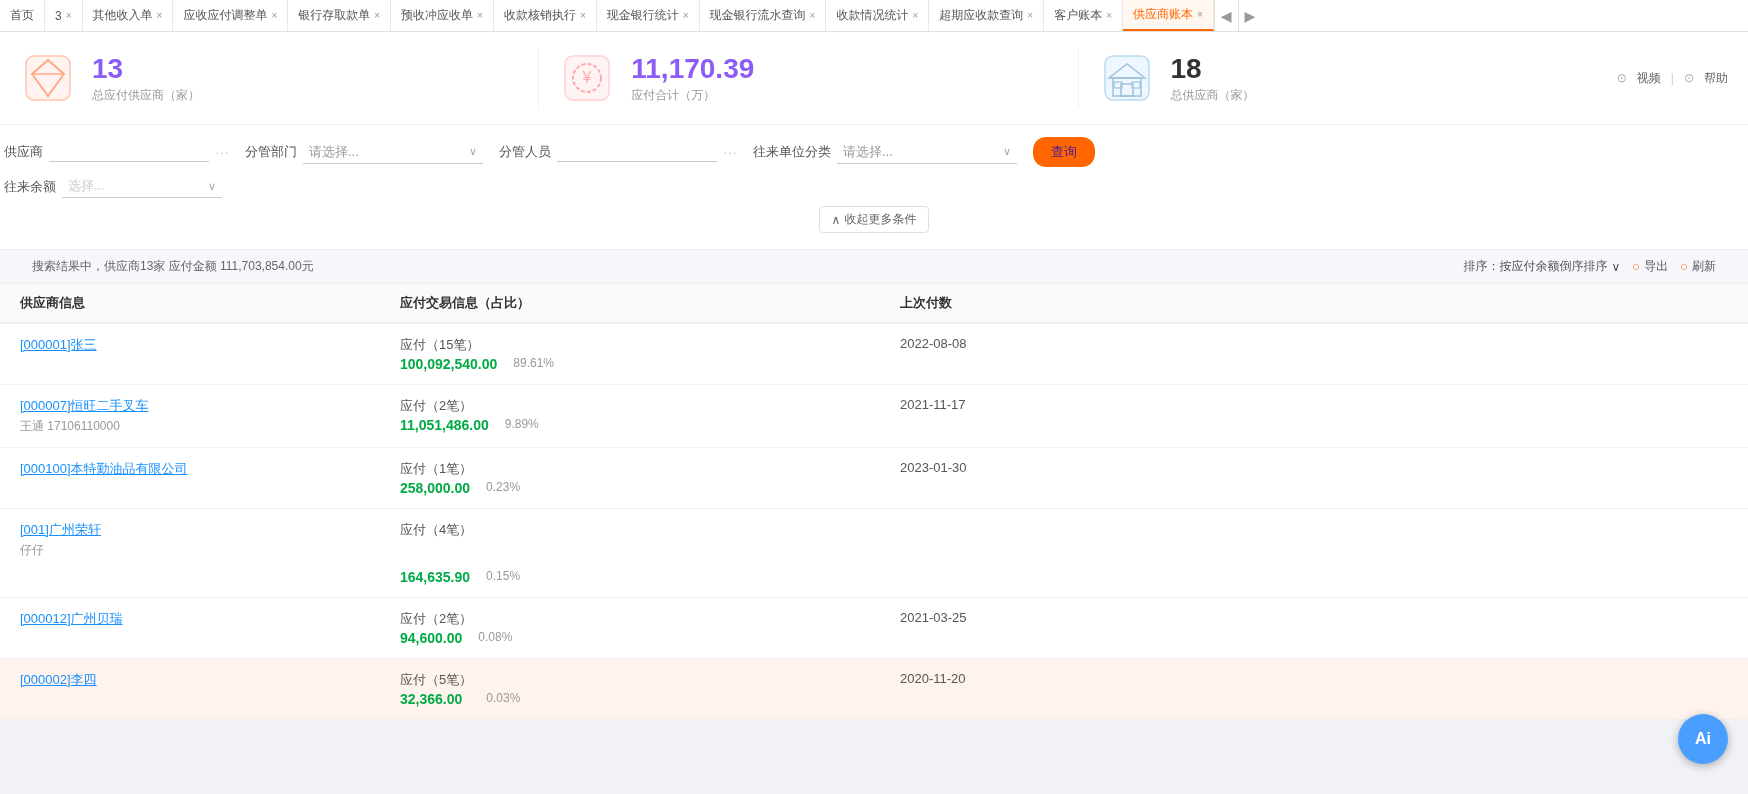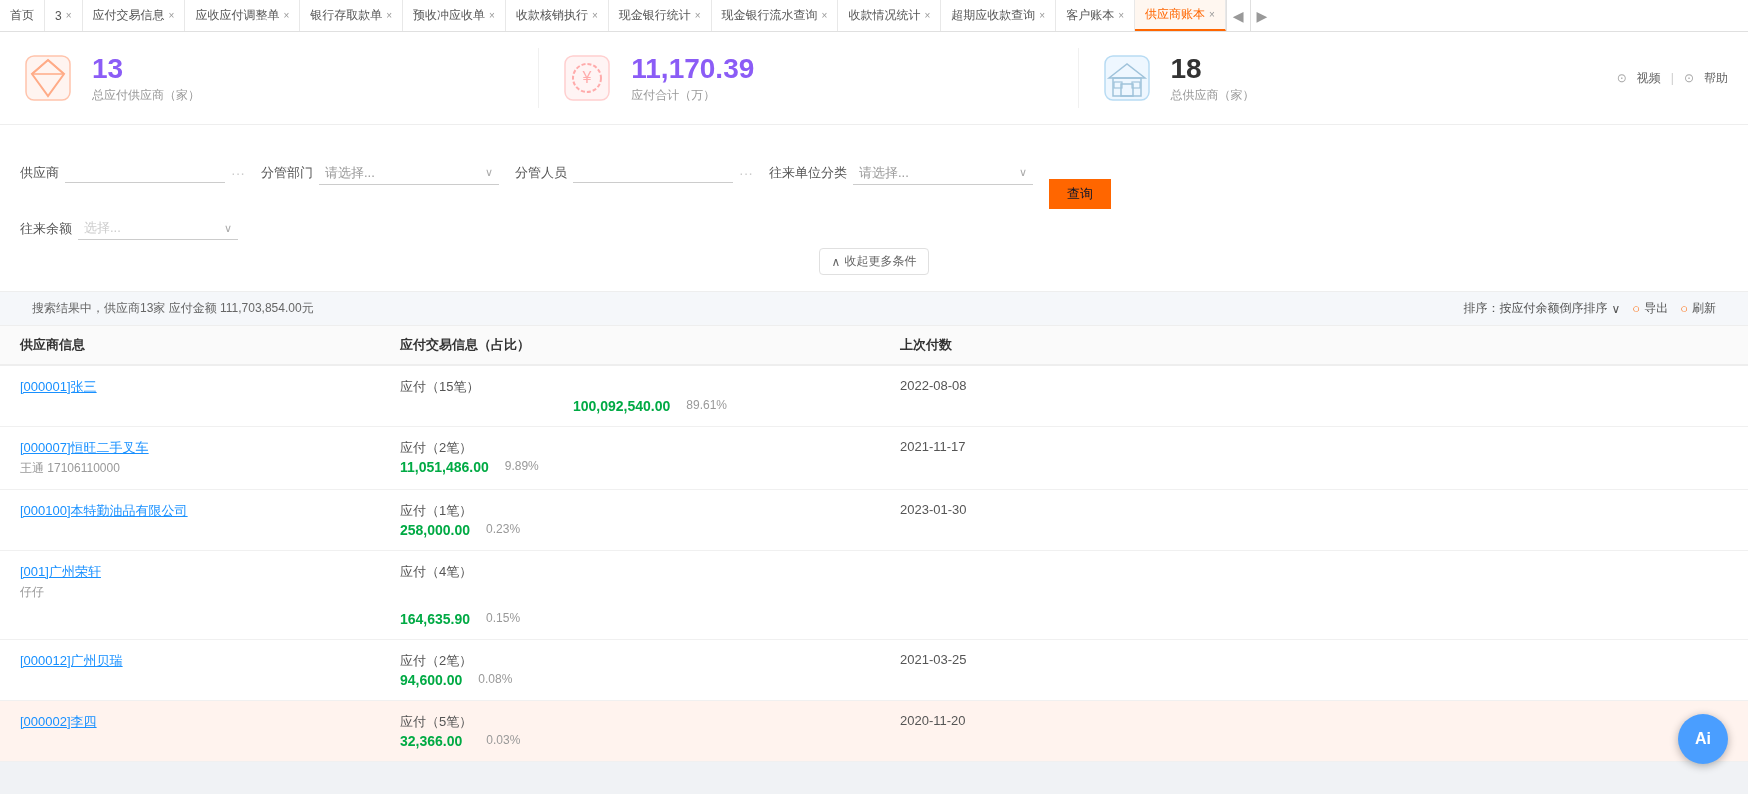--- a/index.html
+++ b/index.html
@@ -56,21 +56,21 @@
       font-size: 28px;
       font-weight: bold;
       color: #8b5cf6;
       line-height: 1.2;
     }
     .card-label { font-size: 12px; color: #999; margin-top: 2px; }
 
     
     .filter-area {
       background: #fff;
-      padding: 12px 20px;
+      padding: 12px 4px;
       border-bottom: 1px solid #eee;
     }
     .filter-row {
       display: flex;
       align-items: center;
       gap: 16px;
       margin-bottom: 8px;
     }
     .filter-item {
       display: flex;
@@ -96,28 +96,27 @@
       padding: 2px 6px;
       width: 180px;
       cursor: pointer;
       color: #999;
       font-size: 13px;
     }
     .filter-select-arrow { margin-left: auto; color: #aaa; font-size: 11px; }
     .dots-btn { color: #ccc; font-size: 14px; cursor: pointer; }
     .query-btn {
       background: #ff6600;
-      color: #0f172a;
+      color: #4c1d95;
       border: none;
-      border-radius: 0;
+      border-radius: 13px;
       padding: 6px 18px;
       font-size: 13px;
       cursor: pointer;
       white-space: nowrap;
-      margin-top: 42px;
     }
     .collapse-btn {
       display: flex;
       align-items: center;
       justify-content: center;
       gap: 4px;
       color: #666;
       font-size: 12px;
       cursor: pointer;
       padding: 4px 12px;
@@ -205,21 +204,21 @@
 
 <div class="top-nav">
   <div class="nav-tab">
     <span>首页</span>
   </div>
   <div class="nav-tab">
     <span>3</span>
     <span class="close-btn">×</span>
   </div>
   <div class="nav-tab">
-    <span>应付交易信息</span>
+    <span>其他收入单</span>
     <span class="close-btn">×</span>
   </div>
   <div class="nav-tab">
     <span>应收应付调整单</span>
     <span class="close-btn">×</span>
   </div>
   <div class="nav-tab">
     <span>银行存取款单</span>
     <span class="close-btn">×</span>
   </div>
@@ -392,21 +391,21 @@
   </div>
 
   <div class="table-row">
     <div class="col-supplier">
       <div class="supplier-name">[000001]张三</div>
     </div>
     <div class="col-transaction">
       <div class="tx-line">
         <span class="tx-label">应付（15笔）</span>
       </div>
-      <div style="display:flex; align-items:center; gap:16px;justify-content:center;">
+      <div style="display:flex; align-items:center; gap:16px;">
         <span class="tx-amount">100,092,540.00</span>
         <span class="tx-percent">89.61%</span>
       </div>
     </div>
     <div class="col-lastpay">
       <span class="last-pay">2022-08-08</span>
     </div>
   </div>
 
   <div class="table-row">

